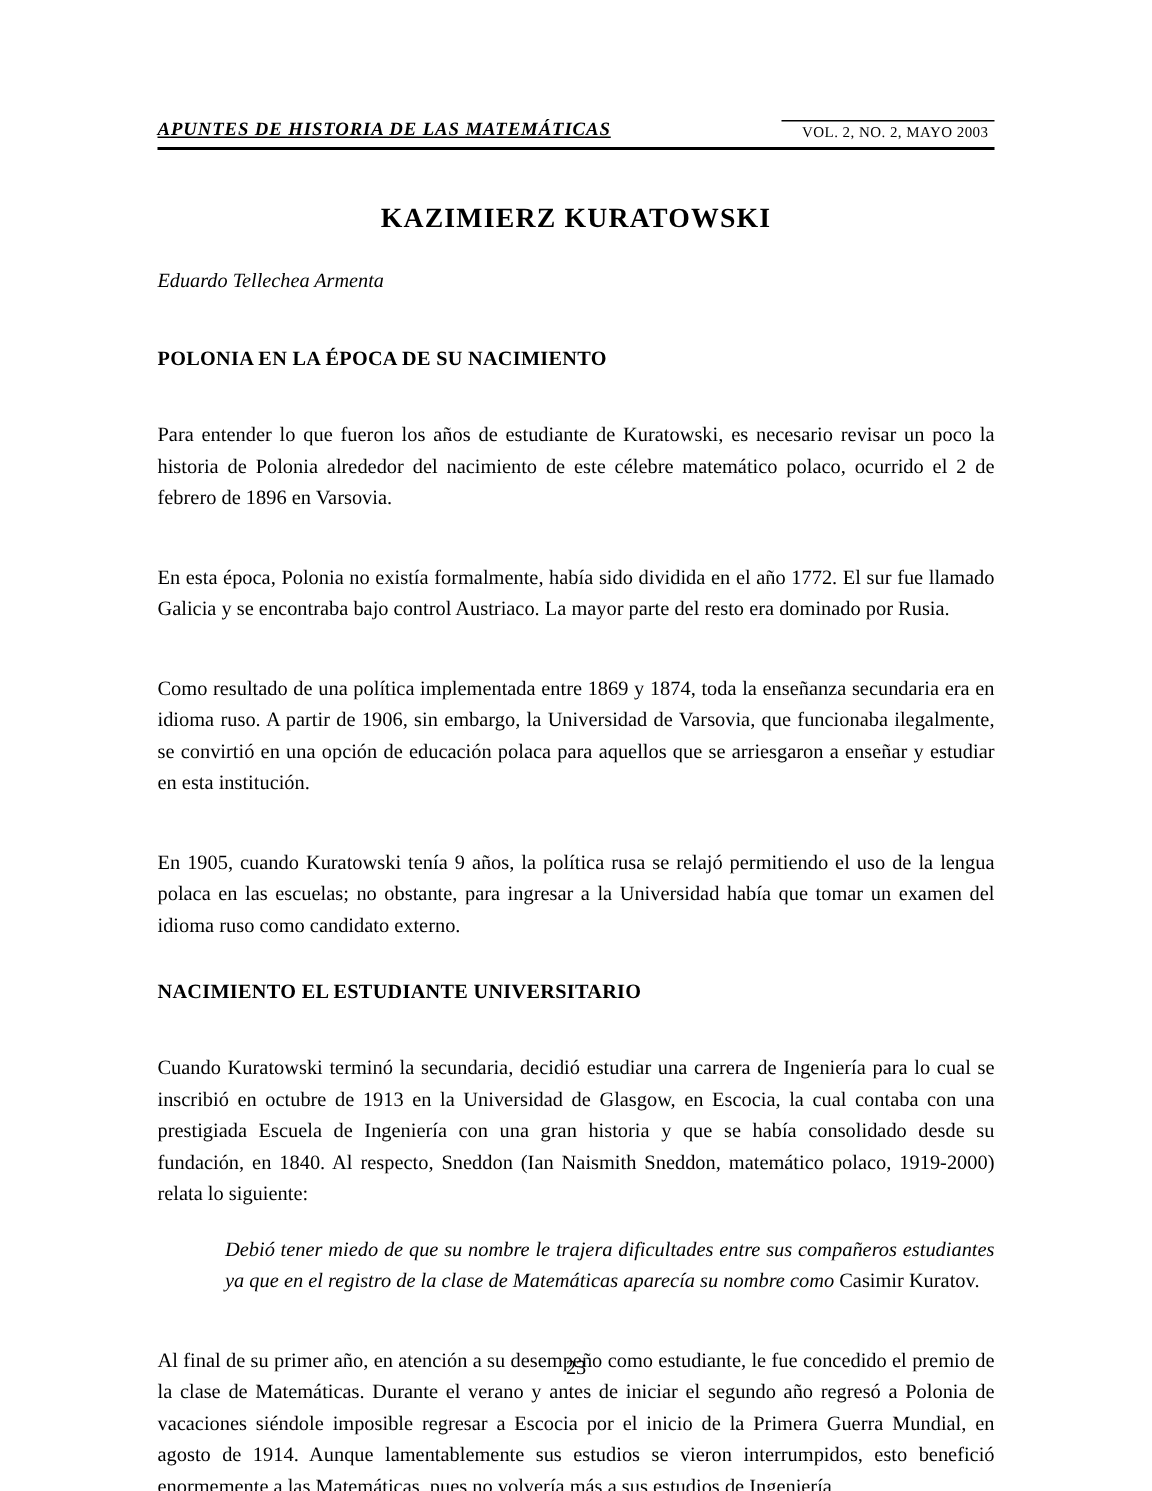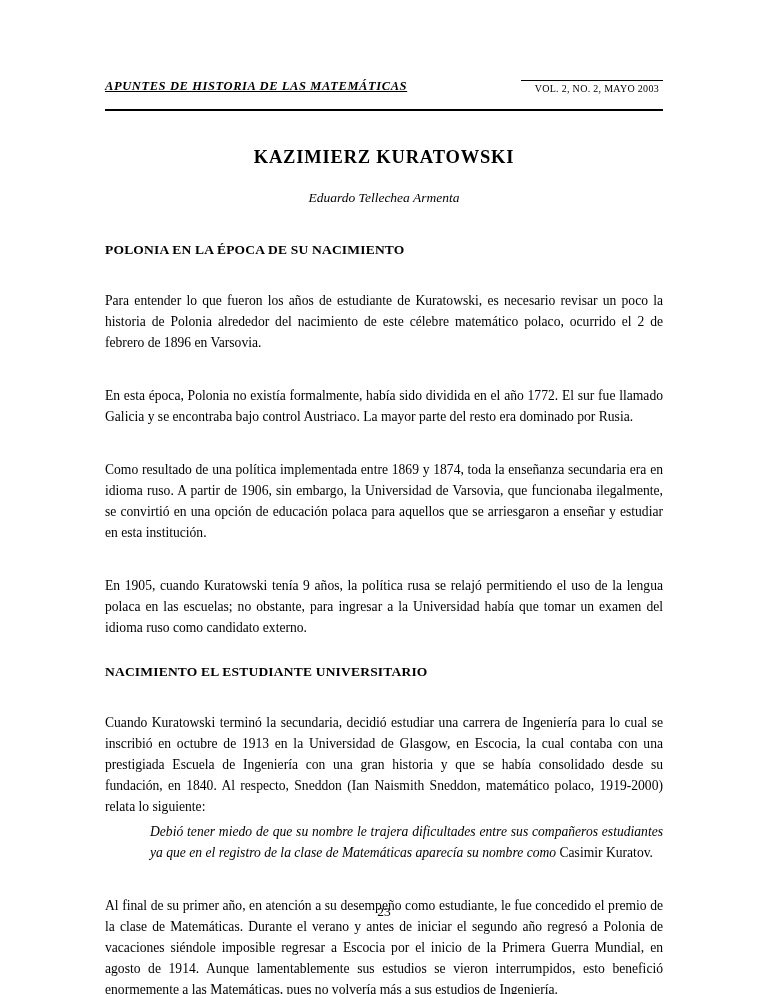--- a/index.html
+++ b/index.html
@@ -16,21 +16,21 @@
     position: relative;
     overflow: hidden;
   }
 
   
   .running-head {
     display: flex;
     justify-content: space-between;
     align-items: flex-end;
     border-bottom: 2.5px solid #000;
-    padding-bottom: 15px;
+    padding-bottom: 4px;
   }
   .journal-title {
     font-style: italic;
     font-weight: bold;
     font-size: 12.5px;
     letter-spacing: 0.6px;
     text-decoration: underline;
   }
   .issue-info {
     font-size: 10px;
@@ -42,21 +42,21 @@
 
   
   .article-title {
     text-align: center;
     font-weight: bold;
     font-size: 18.5px;
     letter-spacing: 0.8px;
     margin-top: 36px;
   }
   .author {
-    text-align: center;
+    text-align: left;
     font-style: italic;
     font-size: 13.5px;
     margin-top: 22px;
   }
 
   
   .section-heading {
     font-weight: bold;
     font-size: 13.5px;
     letter-spacing: 0.2px;
@@ -69,21 +69,21 @@
     font-size: 13.6px;
     line-height: 21px;
     text-align: justify;
     margin-top: 32px;
   }
   .block-quote {
     font-style: italic;
     font-size: 13.6px;
     line-height: 21px;
     text-align: justify;
-    margin-top: 4px;
+    margin-top: 16px;
     margin-left: 45px;
   }
   .block-quote .roman-name {
     font-style: normal;
   }
 
   
   .page-number {
     position: absolute;
     bottom: 74px;

